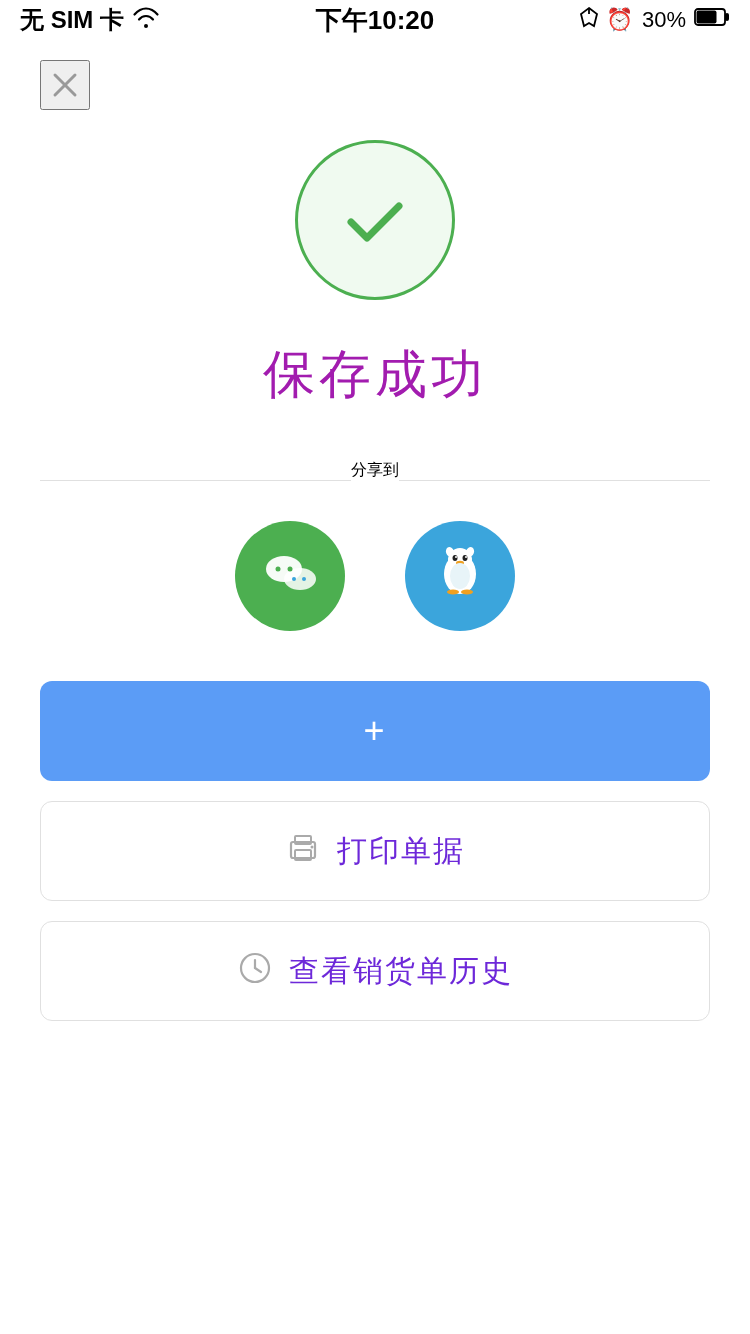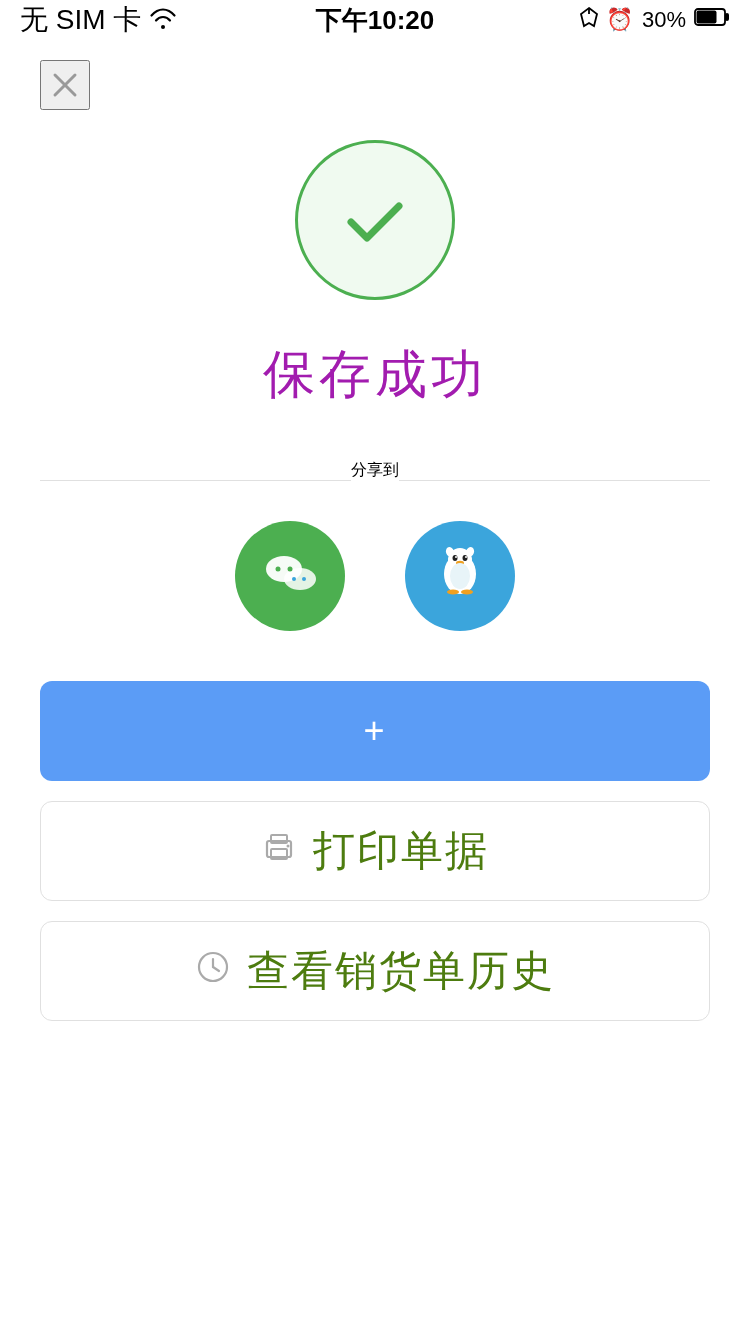--- a/index.html
+++ b/index.html
@@ -25,23 +25,23 @@
       align-items: center;
       justify-content: space-between;
       padding: 0 20px;
       background: #fff;
     }
 
     .status-left {
       display: flex;
       align-items: center;
       gap: 8px;
-      font-size: 28px;
+      font-size: 24px;
       color: #000;
-      font-weight: 400;
+      font-weight: 700;
     }
 
     .status-center {
       font-size: 26px;
       font-weight: 600;
       color: #000;
       position: absolute;
       left: 50%;
       transform: translateX(-50%);
     }
@@ -175,22 +175,22 @@
       gap: 16px;
       letter-spacing: 2px;
     }
 
     .btn-secondary {
       width: 100%;
       height: 100px;
       background: #fff;
       border: 1px solid #e0e0e0;
       border-radius: 12px;
-      font-size: 42px;
-      color: #4d7c0f;
+      font-size: 30px;
+      color: #6d28d9;
       cursor: pointer;
       display: flex;
       align-items: center;
       justify-content: center;
       gap: 16px;
       letter-spacing: 2px;
     }
   </style>
 </head>
 <body>

